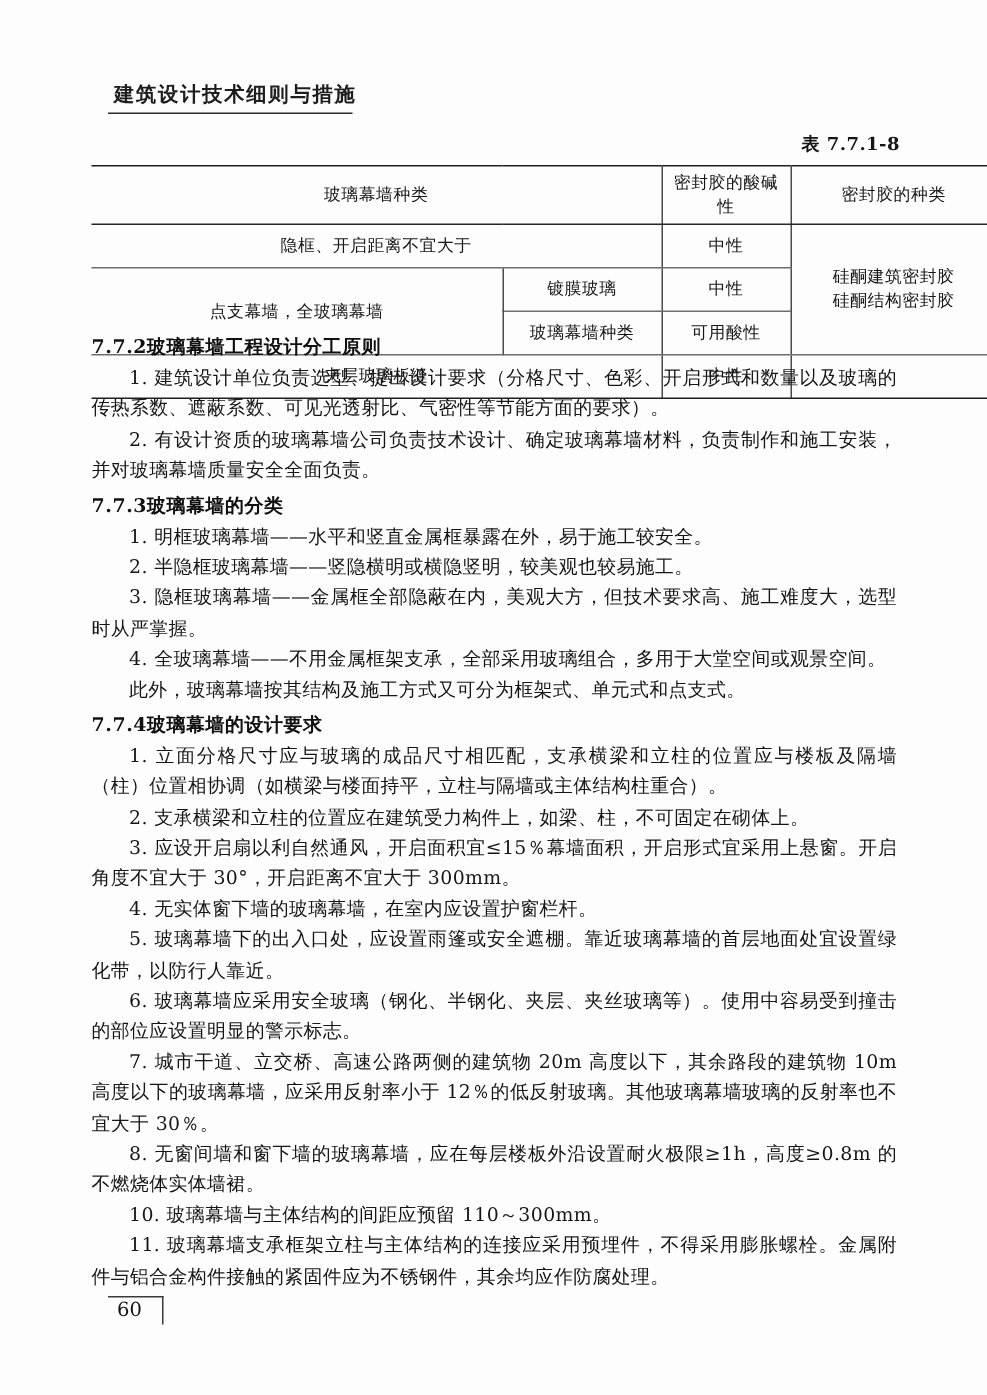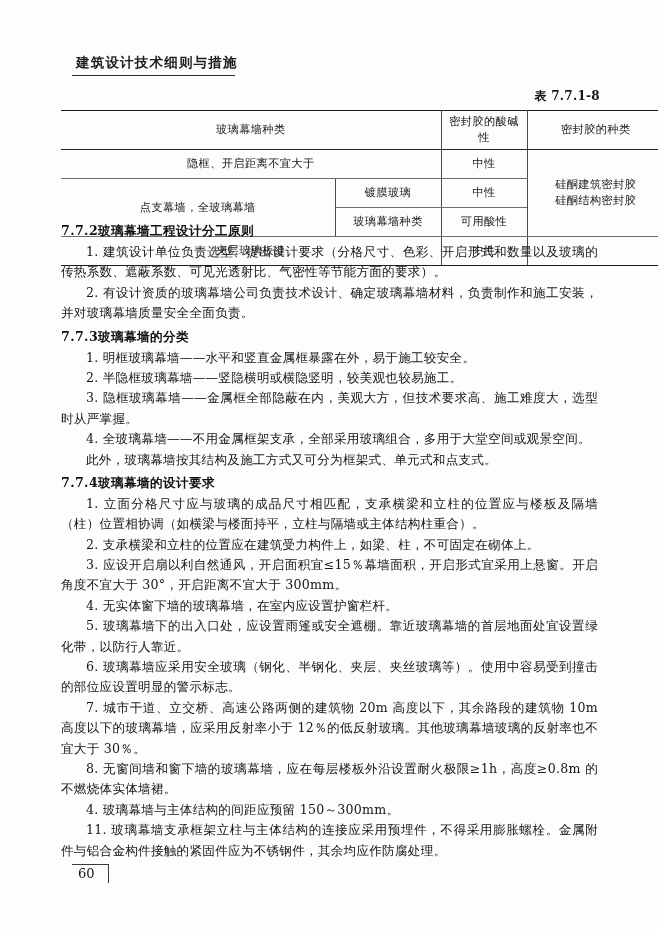--- a/index.html
+++ b/index.html
@@ -203,19 +203,19 @@
       <span class="num">7.7.4</span><span>玻璃幕墙的设计要求</span>
     </div>
     <p class="para">1. 立面分格尺寸应与玻璃的成品尺寸相匹配，支承横梁和立柱的位置应与楼板及隔墙（柱）位置相协调（如横梁与楼面持平，立柱与隔墙或主体结构柱重合）。</p>
     <p class="para">2. 支承横梁和立柱的位置应在建筑受力构件上，如梁、柱，不可固定在砌体上。</p>
     <p class="para">3. 应设开启扇以利自然通风，开启面积宜≤15％幕墙面积，开启形式宜采用上悬窗。开启角度不宜大于 30°，开启距离不宜大于 300mm。</p>
     <p class="para">4. 无实体窗下墙的玻璃幕墙，在室内应设置护窗栏杆。</p>
     <p class="para">5. 玻璃幕墙下的出入口处，应设置雨篷或安全遮棚。靠近玻璃幕墙的首层地面处宜设置绿化带，以防行人靠近。</p>
     <p class="para">6. 玻璃幕墙应采用安全玻璃（钢化、半钢化、夹层、夹丝玻璃等）。使用中容易受到撞击的部位应设置明显的警示标志。</p>
     <p class="para">7. 城市干道、立交桥、高速公路两侧的建筑物 20m 高度以下，其余路段的建筑物 10m 高度以下的玻璃幕墙，应采用反射率小于 12％的低反射玻璃。其他玻璃幕墙玻璃的反射率也不宜大于 30％。</p>
     <p class="para">8. 无窗间墙和窗下墙的玻璃幕墙，应在每层楼板外沿设置耐火极限≥1h，高度≥0.8m 的不燃烧体实体墙裙。</p>
-    <p class="para">4. 玻璃幕墙与主体结构的间距应预留 150～300mm。</p>
+    <p class="para">10. 玻璃幕墙与主体结构的间距应预留 110～300mm。</p>
     <p class="para">11. 玻璃幕墙支承框架立柱与主体结构的连接应采用预埋件，不得采用膨胀螺栓。金属附件与铝合金构件接触的紧固件应为不锈钢件，其余均应作防腐处理。</p>
   </div>
 
   <div class="folio">60</div>
 
 </div>
 
 </body></html>

